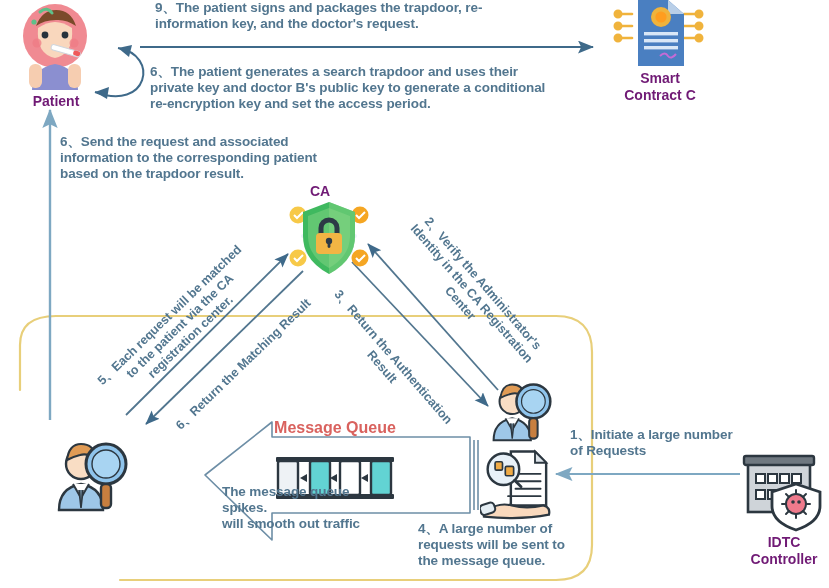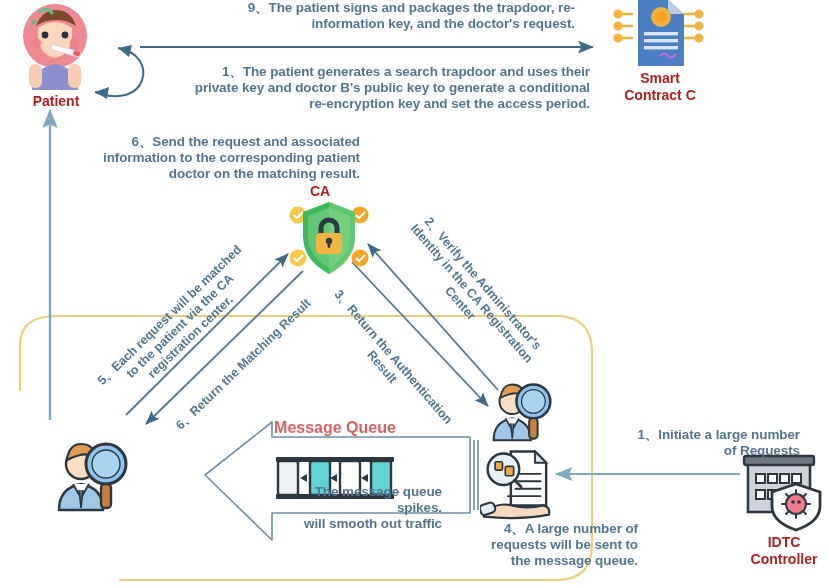--- a/index.html
+++ b/index.html
@@ -1,22 +1,22 @@
 <!DOCTYPE html>
 <html><head>
 <meta charset="utf-8">
 <style>
   html,body{margin:0;padding:0;background:#ffffff;}
   body{width:829px;height:588px;overflow:hidden;
        font-family:"Liberation Sans","DejaVu Sans",sans-serif;}
   #stage{position:relative;width:829px;height:588px;background:#fff;}
   svg.layer{position:absolute;left:0;top:0;width:829px;height:588px;}
   .txt{position:absolute;color:#52768f;font-size:13.5px;line-height:16px;
-       font-weight:700;text-align:right;letter-spacing:-0.1px;}
-  .nodelabel{position:absolute;color:#b91c1c;font-size:14px;line-height:17px;
+       font-weight:700;text-align:left;letter-spacing:-0.1px;}
+  .nodelabel{position:absolute;color:#701a75;font-size:14px;line-height:17px;
        font-weight:700;text-align:center;}
   .rotlab{position:absolute;color:#52768f;font-size:12.5px;line-height:15px;
        font-weight:700;text-align:center;transform-origin:0 0;white-space:nowrap;}
   .mqtitle{position:absolute;color:#d9625e;font-size:16px;font-weight:700;
        text-align:center;}
   .icon{position:absolute;}
 </style>
 </head>
 <body>
 
@@ -219,29 +219,29 @@
       <path d="M98 19 l-7 4 l7 4 z"></path>
     </g>
   </svg>
 
   <div class="txt" style="left:155px;top:0px;width:420px;">
     <div>9、The patient signs and packages the trapdoor, re-</div>
     <div>information key, and the doctor's request.</div>
   </div>
 
   <div class="txt" style="left:150px;top:64px;width:440px;">
-    <div>1、The patient generates a search trapdoor and uses their</div>
+    <div>6、The patient generates a search trapdoor and uses their</div>
     <div>private key and doctor B's public key to generate a conditional</div>
     <div>re-encryption key and set the access period.</div>
   </div>
 
   <div class="txt" style="left:60px;top:134px;width:300px;">
     <div>6、Send the request and associated</div>
     <div>information to the corresponding patient</div>
-    <div>doctor on the matching result.</div>
+    <div>based on the trapdoor result.</div>
   </div>
 
   <div class="rotlab" style="left:82px;top:390px;transform:rotate(-44deg);width:230px;">
     <div>5、Each request will be matched</div>
     <div>to the patient via the CA</div>
     <div>registration center.</div>
   </div>
 
   <div class="rotlab" style="left:163px;top:432px;transform:rotate(-44deg);width:210px;">
     <div>6、Return the Matching Result</div>

